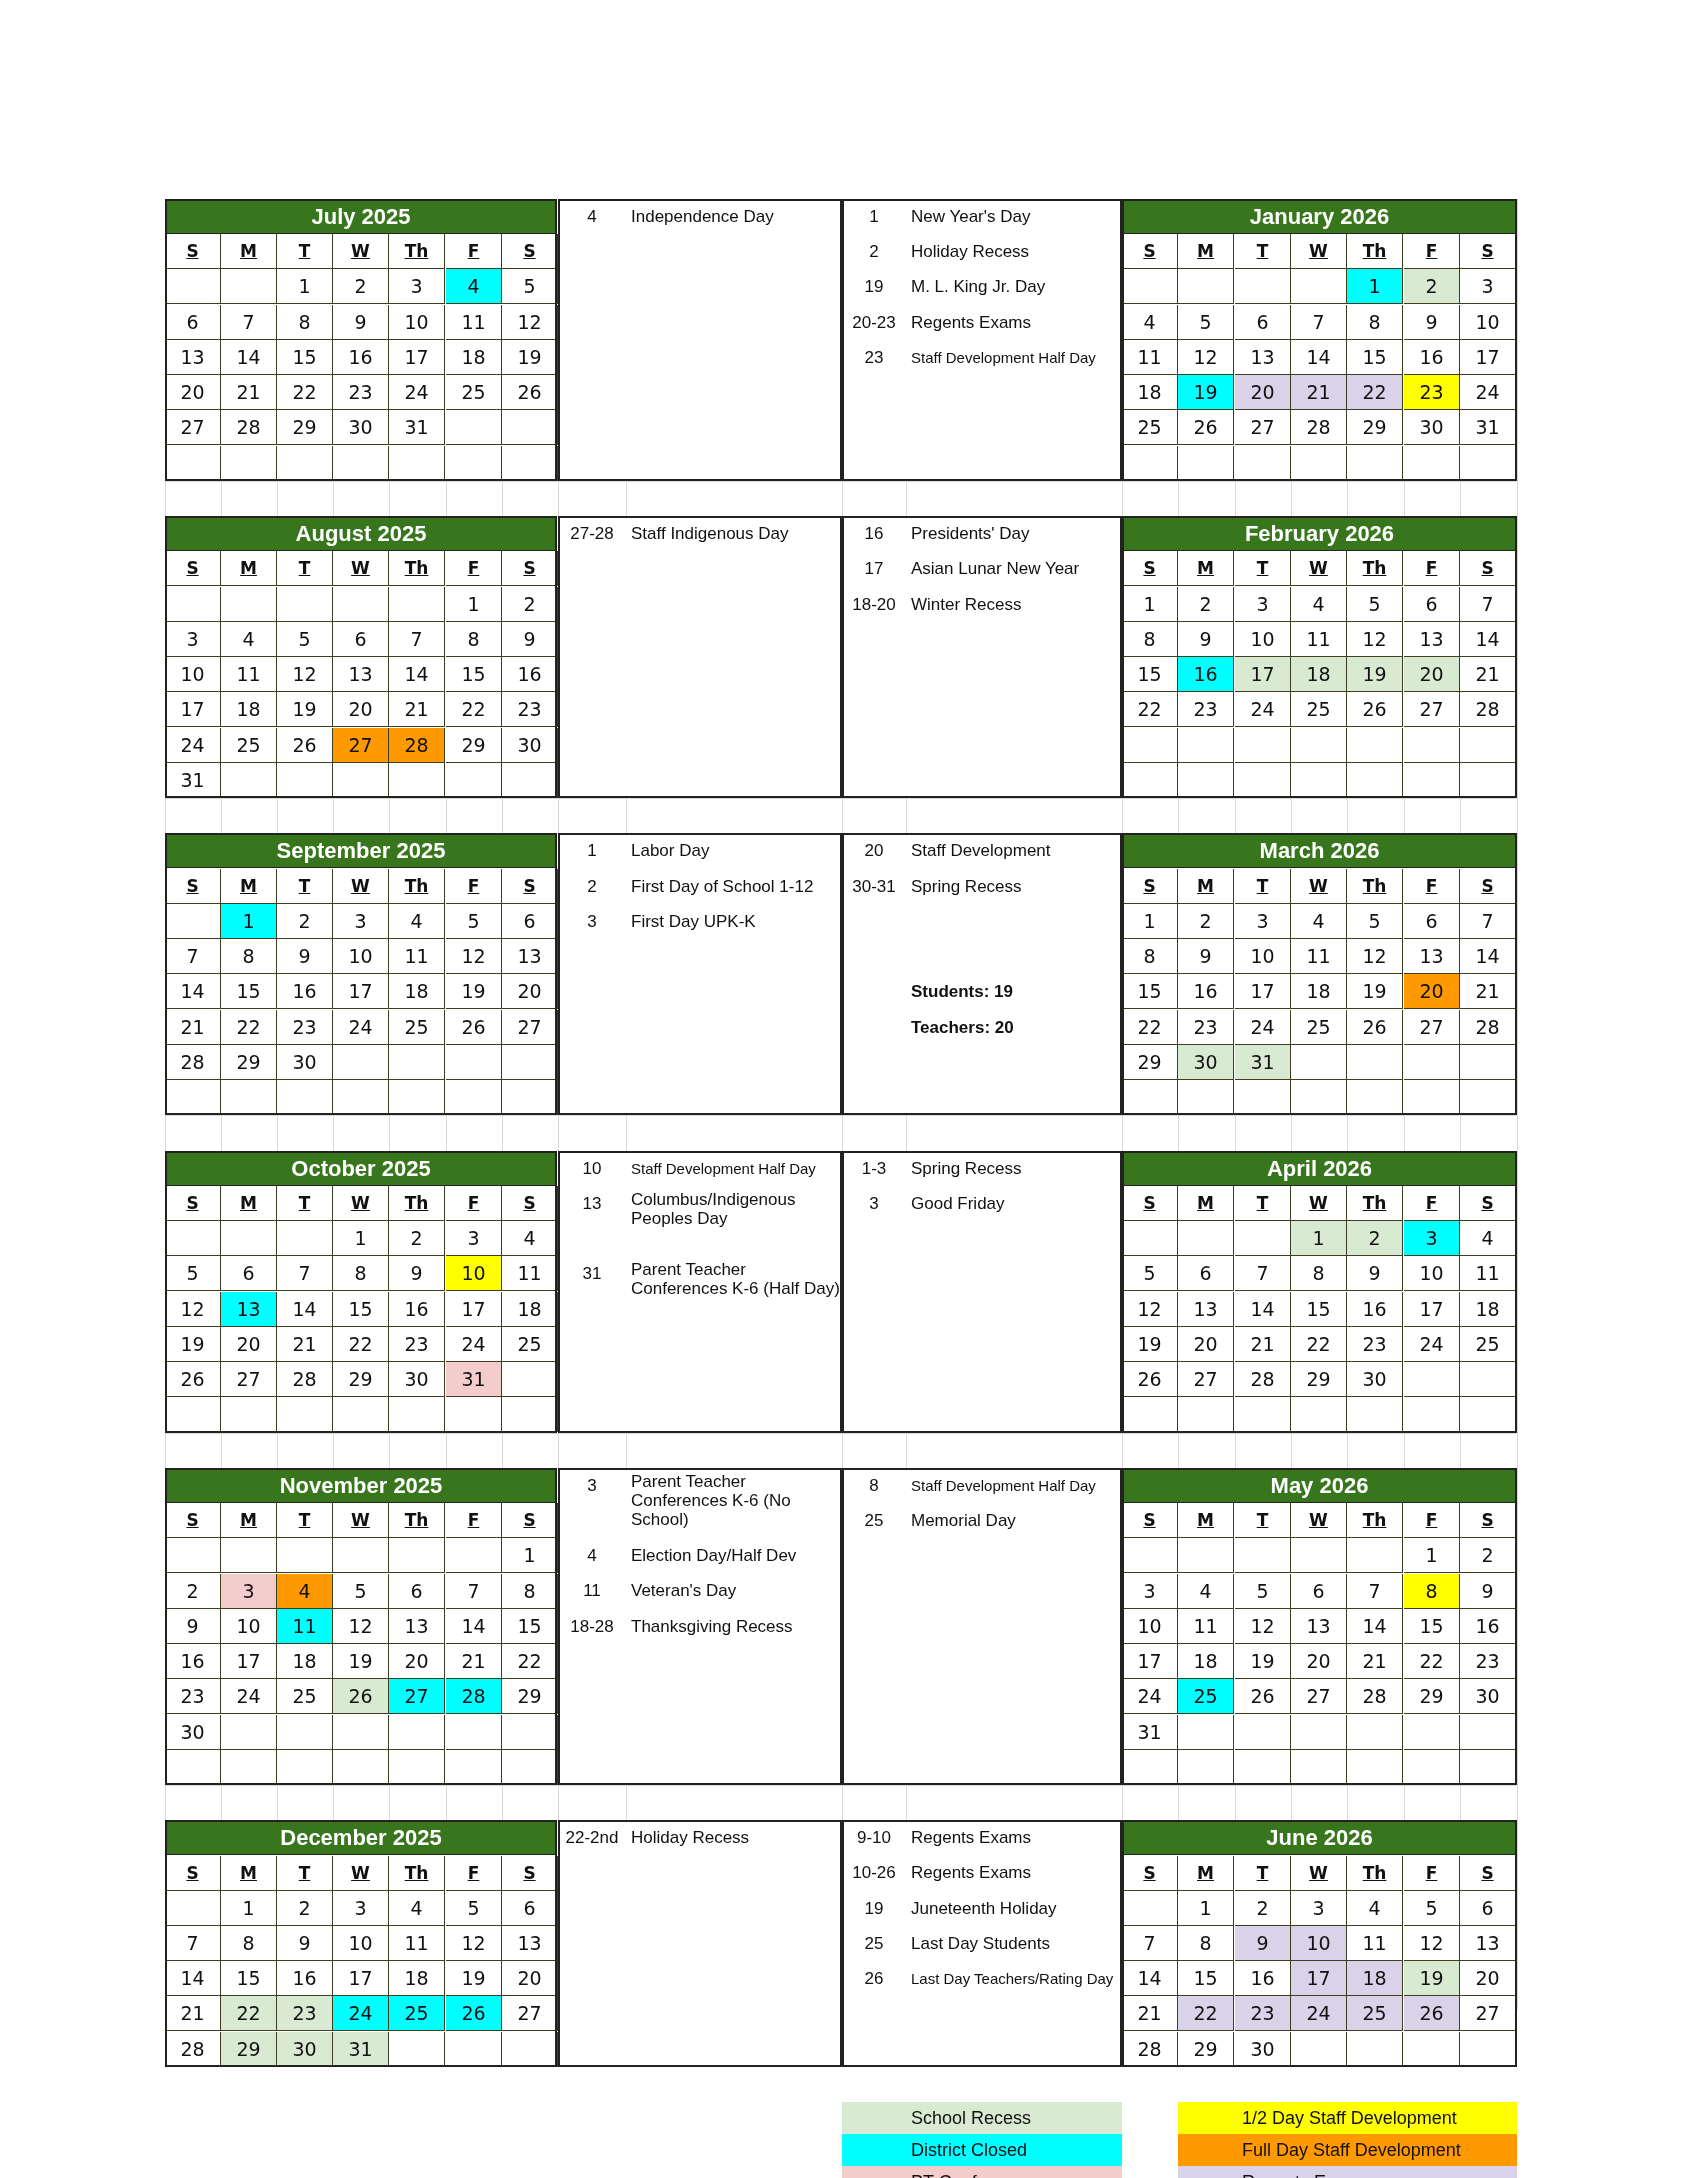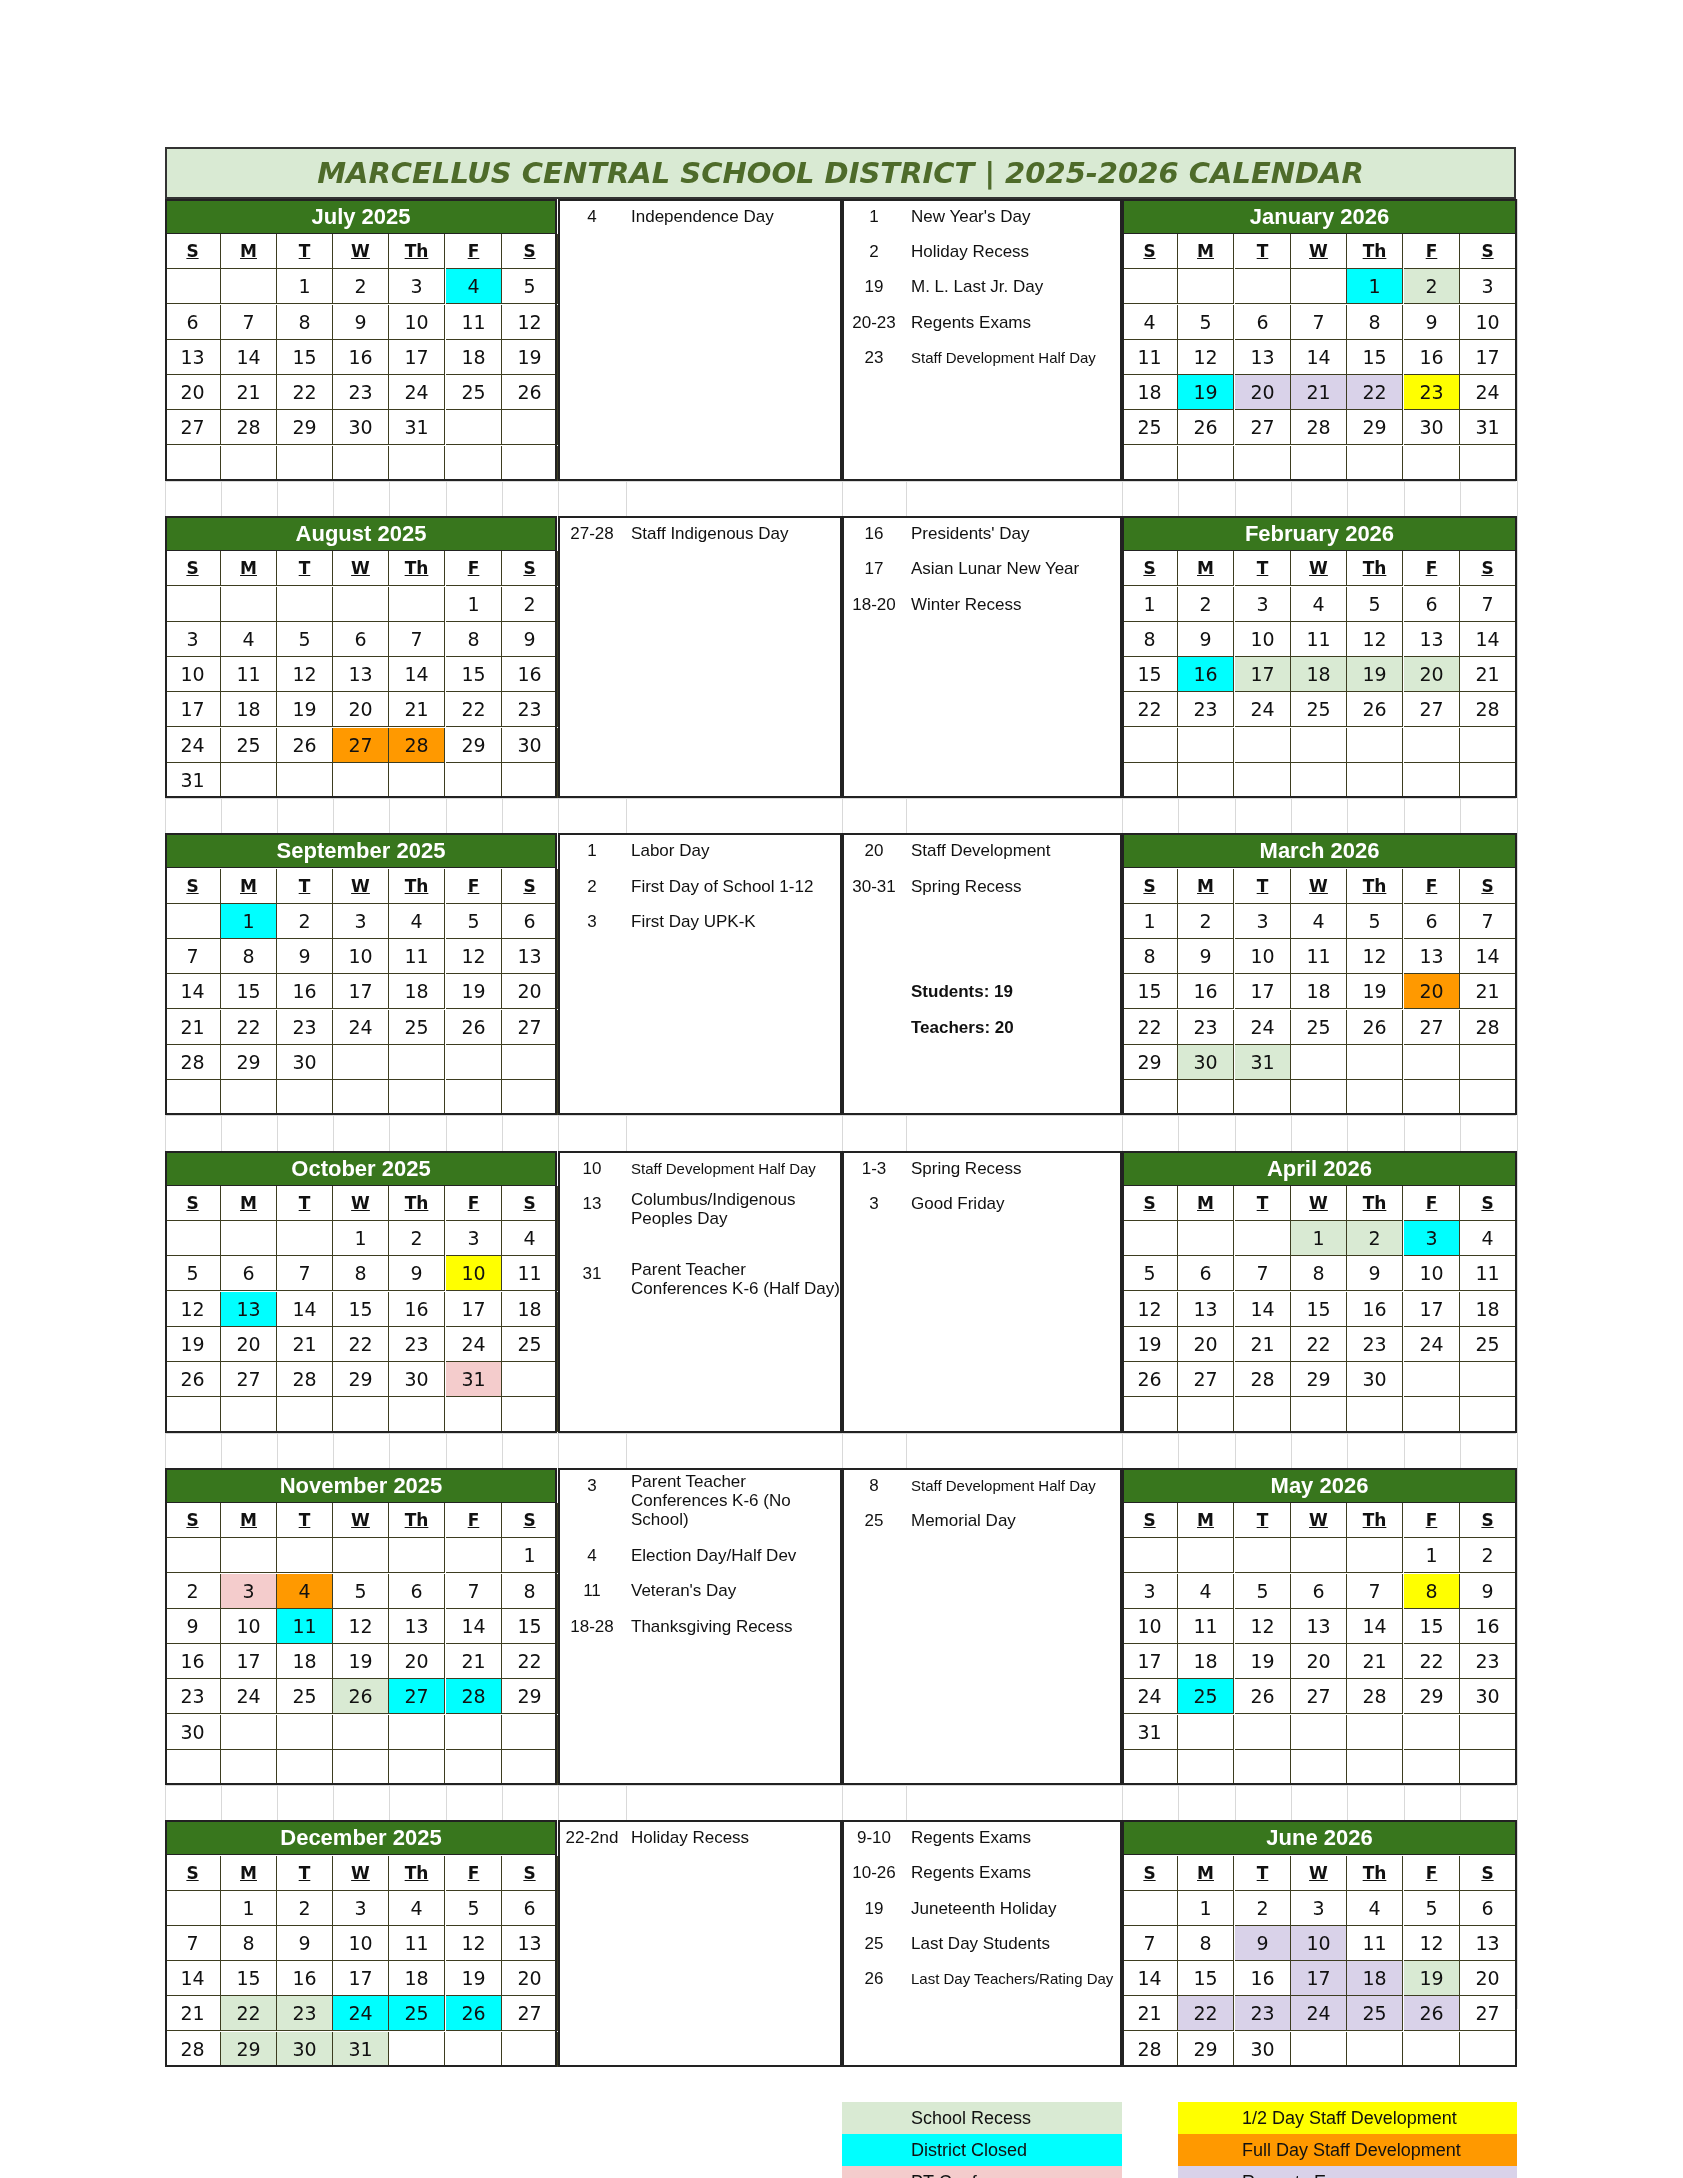--- a/index.html
+++ b/index.html
@@ -17,23 +17,20 @@
     .evt-num { position: absolute; font-size: 17px; color: #111; text-align: center; box-sizing: border-box; }
     .evt-text { position: absolute; font-size: 17px; color: #111; line-height: 19px; box-sizing: border-box; padding-left: 5px; }
     .evt-text.small { font-size: 15px; }
     .evt-text.bold { font-weight: bold; }
     .legend { position: absolute; box-sizing: border-box; display: flex; align-items: center; font-size: 18px; color: #111; }
   </style>
 </head>
 <body>
 
 <div id="sheet">
-  <div class="title-band">
-    <span class="title-text">MARCELLUS CENTRAL SCHOOL DISTRICT | 2025-2026 CALENDAR</span>
-  </div>
 <div class="gridline-v" style="left: 165px; top: 199px; height: 1810px;"></div>
     <div class="gridline-v" style="left: 221px; top: 199px; height: 1810px;"></div>
     <div class="gridline-v" style="left: 277px; top: 199px; height: 1810px;"></div>
     <div class="gridline-v" style="left: 333px; top: 199px; height: 1810px;"></div>
     <div class="gridline-v" style="left: 389px; top: 199px; height: 1810px;"></div>
     <div class="gridline-v" style="left: 446px; top: 199px; height: 1810px;"></div>
     <div class="gridline-v" style="left: 502px; top: 199px; height: 1810px;"></div>
     <div class="gridline-v" style="left: 558px; top: 199px; height: 1810px;"></div>
     <div class="gridline-v" style="left: 626px; top: 199px; height: 1810px;"></div>
     <div class="gridline-v" style="left: 842px; top: 199px; height: 1810px;"></div>
@@ -151,21 +148,21 @@
     <div class="cell" style="left: 502px; top: 446px; width: 56px; height: 35px;"></div>
     <div class="cal-box" style="left: 165px; top: 199px; width: 392px; height: 282px;"></div>
     <div class="evt-num" style="left: 558px; top: 207px; width: 68px;">4</div>
     <div class="evt-text" style="left: 626px; top: 207px; width: 216px;">Independence Day</div>
     <div class="evt-box" style="left: 558px; top: 199px; width: 284px; height: 282px;"></div>
     <div class="evt-num" style="left: 842px; top: 207px; width: 64px;">1</div>
     <div class="evt-text" style="left: 906px; top: 207px; width: 216px;">New Year's Day</div>
     <div class="evt-num" style="left: 842px; top: 242px; width: 64px;">2</div>
     <div class="evt-text" style="left: 906px; top: 242px; width: 216px;">Holiday Recess</div>
     <div class="evt-num" style="left: 842px; top: 277px; width: 64px;">19</div>
-    <div class="evt-text" style="left: 906px; top: 277px; width: 216px;">M. L. Last Jr. Day</div>
+    <div class="evt-text" style="left: 906px; top: 277px; width: 216px;">M. L. King Jr. Day</div>
     <div class="evt-num" style="left: 842px; top: 313px; width: 64px;">20-23</div>
     <div class="evt-text" style="left: 906px; top: 313px; width: 216px;">Regents Exams</div>
     <div class="evt-num" style="left: 842px; top: 348px; width: 64px;">23</div>
     <div class="evt-text small" style="left: 906px; top: 348px; width: 216px;">Staff Development Half Day</div>
     <div class="evt-box" style="left: 842px; top: 199px; width: 280px; height: 282px;"></div>
     <div class="month-header" style="left: 1122px; top: 199px; width: 395px; height: 35px;">January 2026</div>
     <div class="cell dow" style="left: 1122px; top: 234px; width: 56px; height: 35px;">S</div>
     <div class="cell dow" style="left: 1178px; top: 234px; width: 56px; height: 35px;">M</div>
     <div class="cell dow" style="left: 1235px; top: 234px; width: 56px; height: 35px;">T</div>
     <div class="cell dow" style="left: 1291px; top: 234px; width: 56px; height: 35px;">W</div>

